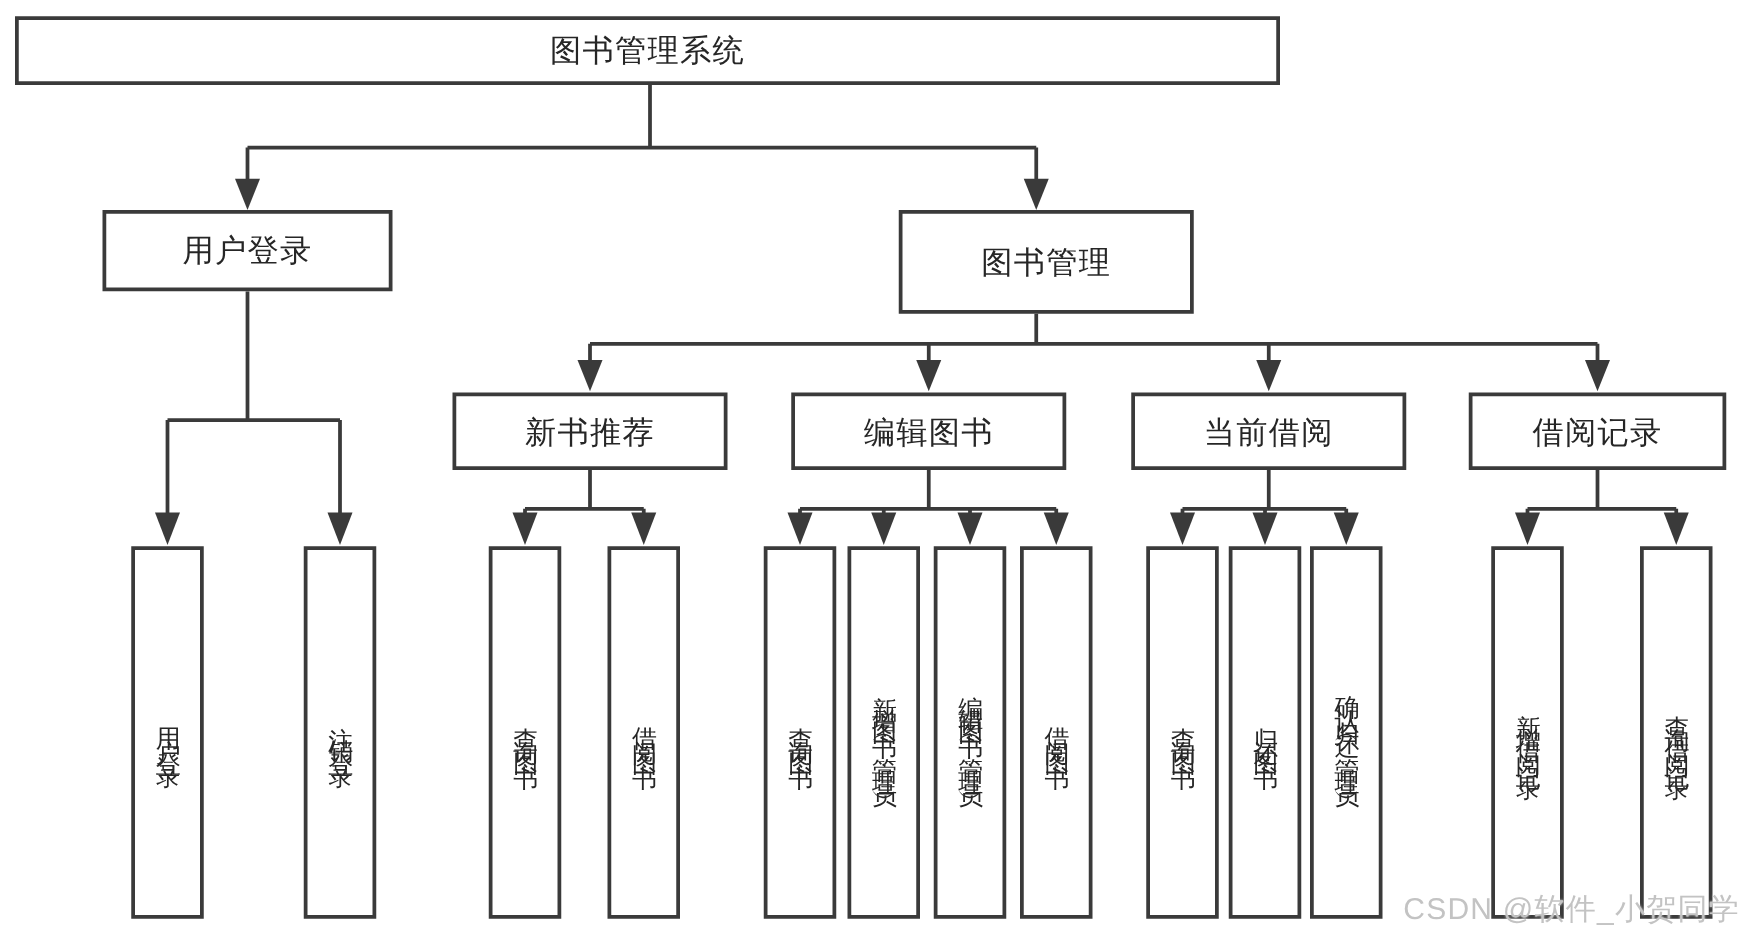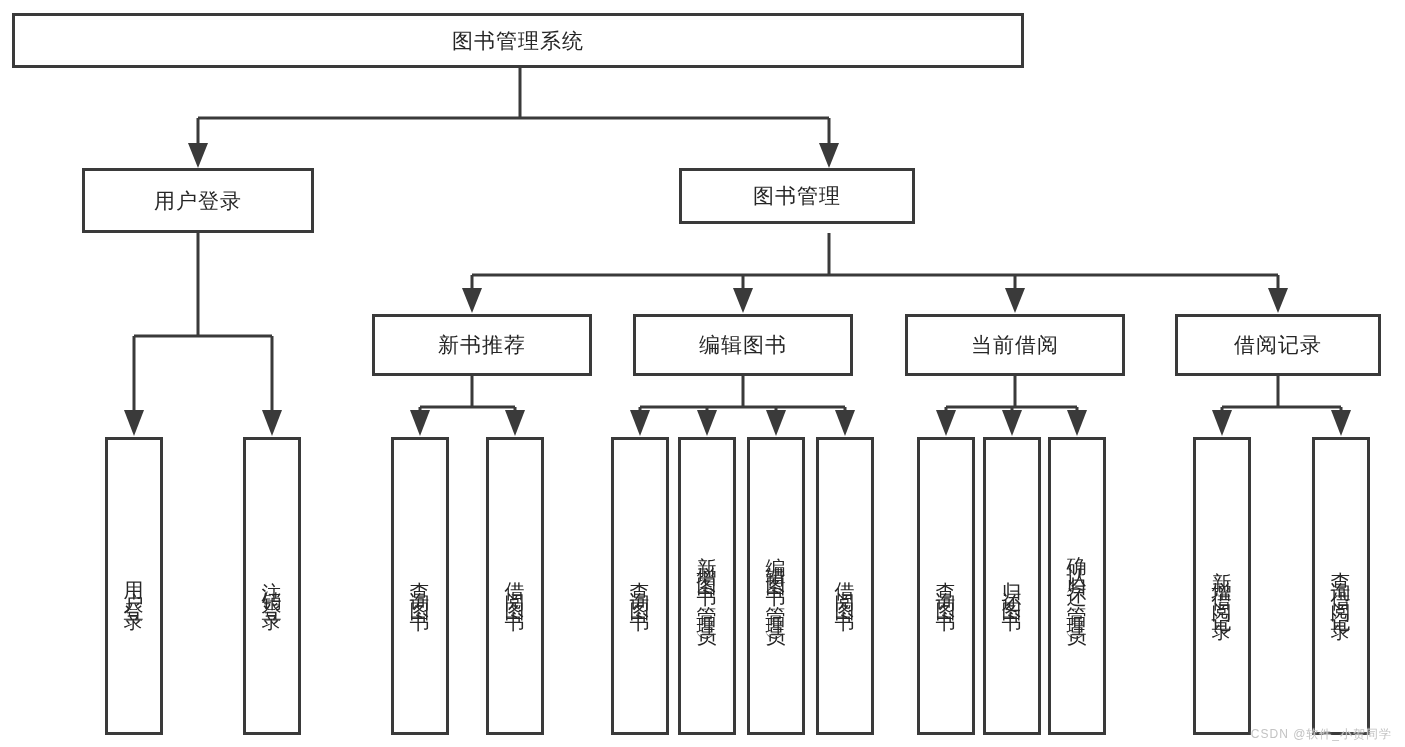--- a/index.html
+++ b/index.html
@@ -19,21 +19,21 @@
   .wires{position:absolute;left:0;top:0;width:1405px;height:747px;z-index:0;}
   .wires path{stroke:var(--line);stroke-width:3;fill:none;}
   .wires polygon{fill:var(--line);stroke:none;}
   .box{
     position:absolute;
     box-sizing:border-box;
     background:#fff;
     border:3px solid var(--line);
     display:flex;align-items:center;justify-content:center;
     color:var(--text);
-    font-size:21px;
+    font-size:25px;
     letter-spacing:1px;
     z-index:1;
     white-space:nowrap;
   }
   .vbox{
     position:absolute;
     box-sizing:border-box;
     width:58px;height:298px;
     top:437px;
     background:#fff;
@@ -45,21 +45,21 @@
     writing-mode:vertical-rl;
     text-orientation:mixed;
     font-size:20px;
     letter-spacing:10px;
     color:var(--text);
     line-height:1;
   }
   .watermark{
     position:absolute;
     right:13px;bottom:4px;
-    font-size:12px;
+    font-size:24px;
     color:var(--watermark);
     text-shadow:0 0 2px #ffffff;
     z-index:2;
     letter-spacing:1px;
   }
 </style>
 </head>
 <body>
 
 <div class="canvas">
@@ -103,23 +103,23 @@
     <g>
       <path d="M1278 376 V407 M1222 407 H1341 M1222 407 V412 M1341 407 V412"></path>
       <polygon points="1212,410 1232,410 1222,436"></polygon>
       <polygon points="1331,410 1351,410 1341,436"></polygon>
     </g>
   </svg>
 
   <div class="box" style="left:12px;top:13px;width:1012px;height:55px;">图书管理系统</div>
 
   <div class="box" style="left:82px;top:168px;width:232px;height:65px;">用户登录</div>
-  <div class="box" style="left:679px;top:168px;width:236px;height:56px;">图书管理</div>
+  <div class="box" style="left:719px;top:168px;width:236px;height:83px;">图书管理</div>
 
-  <div class="box" style="left:362px;top:314px;width:220px;height:62px;margin-left:10px;">新书推荐</div>
+  <div class="box" style="left:362px;top:314px;width:220px;height:62px;">新书推荐</div>
   <div class="box" style="left:633px;top:314px;width:220px;height:62px;">编辑图书</div>
   <div class="box" style="left:1175px;top:314px;width:206px;height:62px;">借阅记录</div>
   <div class="box" style="left:905px;top:314px;width:220px;height:62px;">当前借阅</div>
 
   <div class="vbox" style="left:105px;">
     <span class="vtext">用户登录</span>
   </div>
   <div class="vbox" style="left:243px;">
     <span class="vtext">注销登录</span>
   </div>

